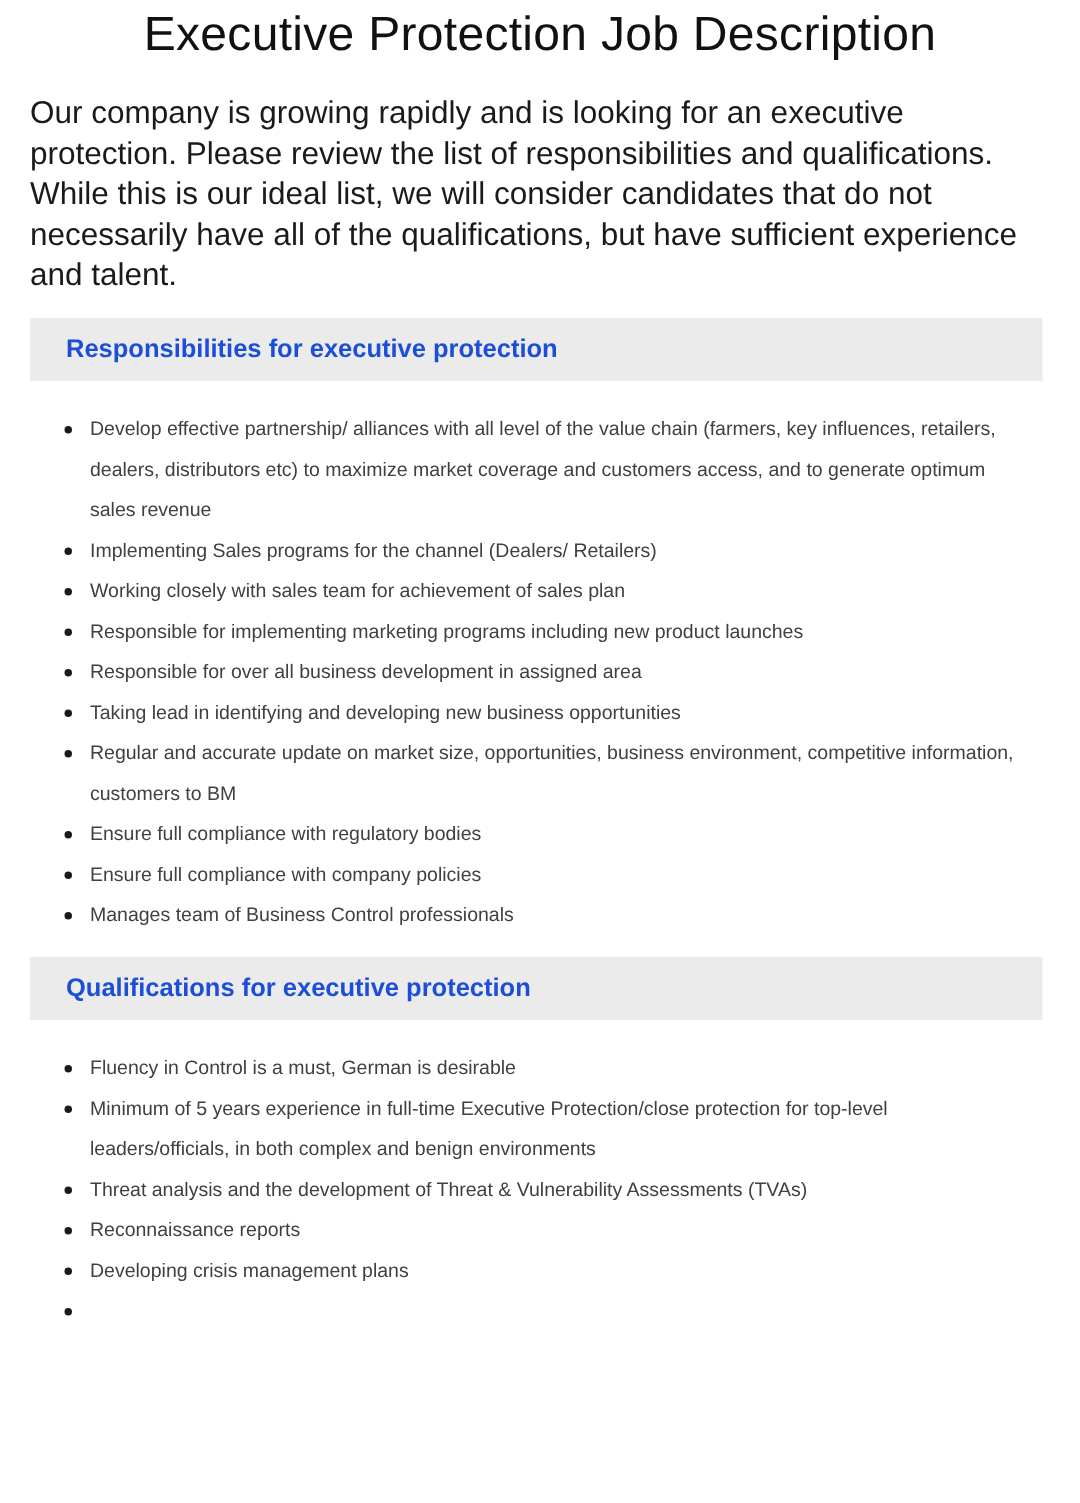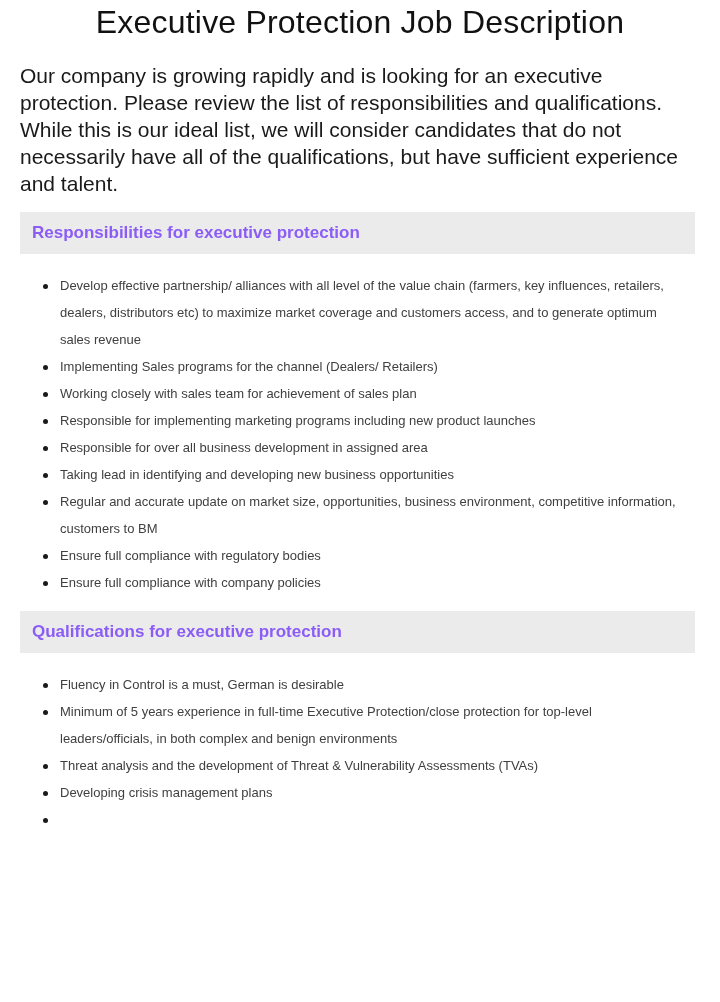--- a/index.html
+++ b/index.html
@@ -34,24 +34,24 @@
       font-size: 21px;
       line-height: 27px;
       color: #1a1a1a;
     }
     .section-header {
       margin: 15px 25px 0 20px;
       background: #ebebeb;
       height: 42px;
       display: flex;
       align-items: center;
-      padding-left: 12px;
+      padding-left: 24px;
       font-size: 17px;
       font-weight: bold;
-      color: #8b5cf6;
+      color: #1d4ed8;
       box-sizing: border-box;
     }
     .section-header.second {
     }
     ul.items {
       margin: 18px 0 0 0;
       padding: 0 40px 0 60px;
       list-style: none;
     }
     ul.items li {
@@ -83,24 +83,26 @@
   <ul class="items">
     <li><span class="bullet"></span><span>Develop effective partnership/ alliances with all level of the value chain (farmers, key influences, retailers, dealers, distributors etc) to maximize market coverage and customers access, and to generate optimum sales revenue</span></li>
     <li><span class="bullet"></span><span>Implementing Sales programs for the channel (Dealers/ Retailers)</span></li>
     <li><span class="bullet"></span><span>Working closely with sales team for achievement of sales plan</span></li>
     <li><span class="bullet"></span><span>Responsible for implementing marketing programs including new product launches</span></li>
     <li><span class="bullet"></span><span>Responsible for over all business development in assigned area</span></li>
     <li><span class="bullet"></span><span>Taking lead in identifying and developing new business opportunities</span></li>
     <li><span class="bullet"></span><span>Regular and accurate update on market size, opportunities, business environment, competitive information, customers to BM</span></li>
     <li><span class="bullet"></span><span>Ensure full compliance with regulatory bodies</span></li>
     <li><span class="bullet"></span><span>Ensure full compliance with company policies</span></li>
+    <li><span class="bullet"></span><span>Manages team of Business Control professionals</span></li>
   </ul>
 
   <div class="section-header second">Qualifications for executive protection</div>
 
   <ul class="items">
     <li><span class="bullet"></span><span>Fluency in Control is a must, German is desirable</span></li>
     <li><span class="bullet"></span><span>Minimum of 5 years experience in full-time Executive Protection/close protection for top-level leaders/officials, in both complex and benign environments</span></li>
     <li><span class="bullet"></span><span>Threat analysis and the development of Threat &amp; Vulnerability Assessments (TVAs)</span></li>
+    <li><span class="bullet"></span><span>Reconnaissance reports</span></li>
     <li><span class="bullet"></span><span>Developing crisis management plans</span></li>
     <li><span class="bullet"></span></li>
   </ul>
 </div>
 
 </body></html>

